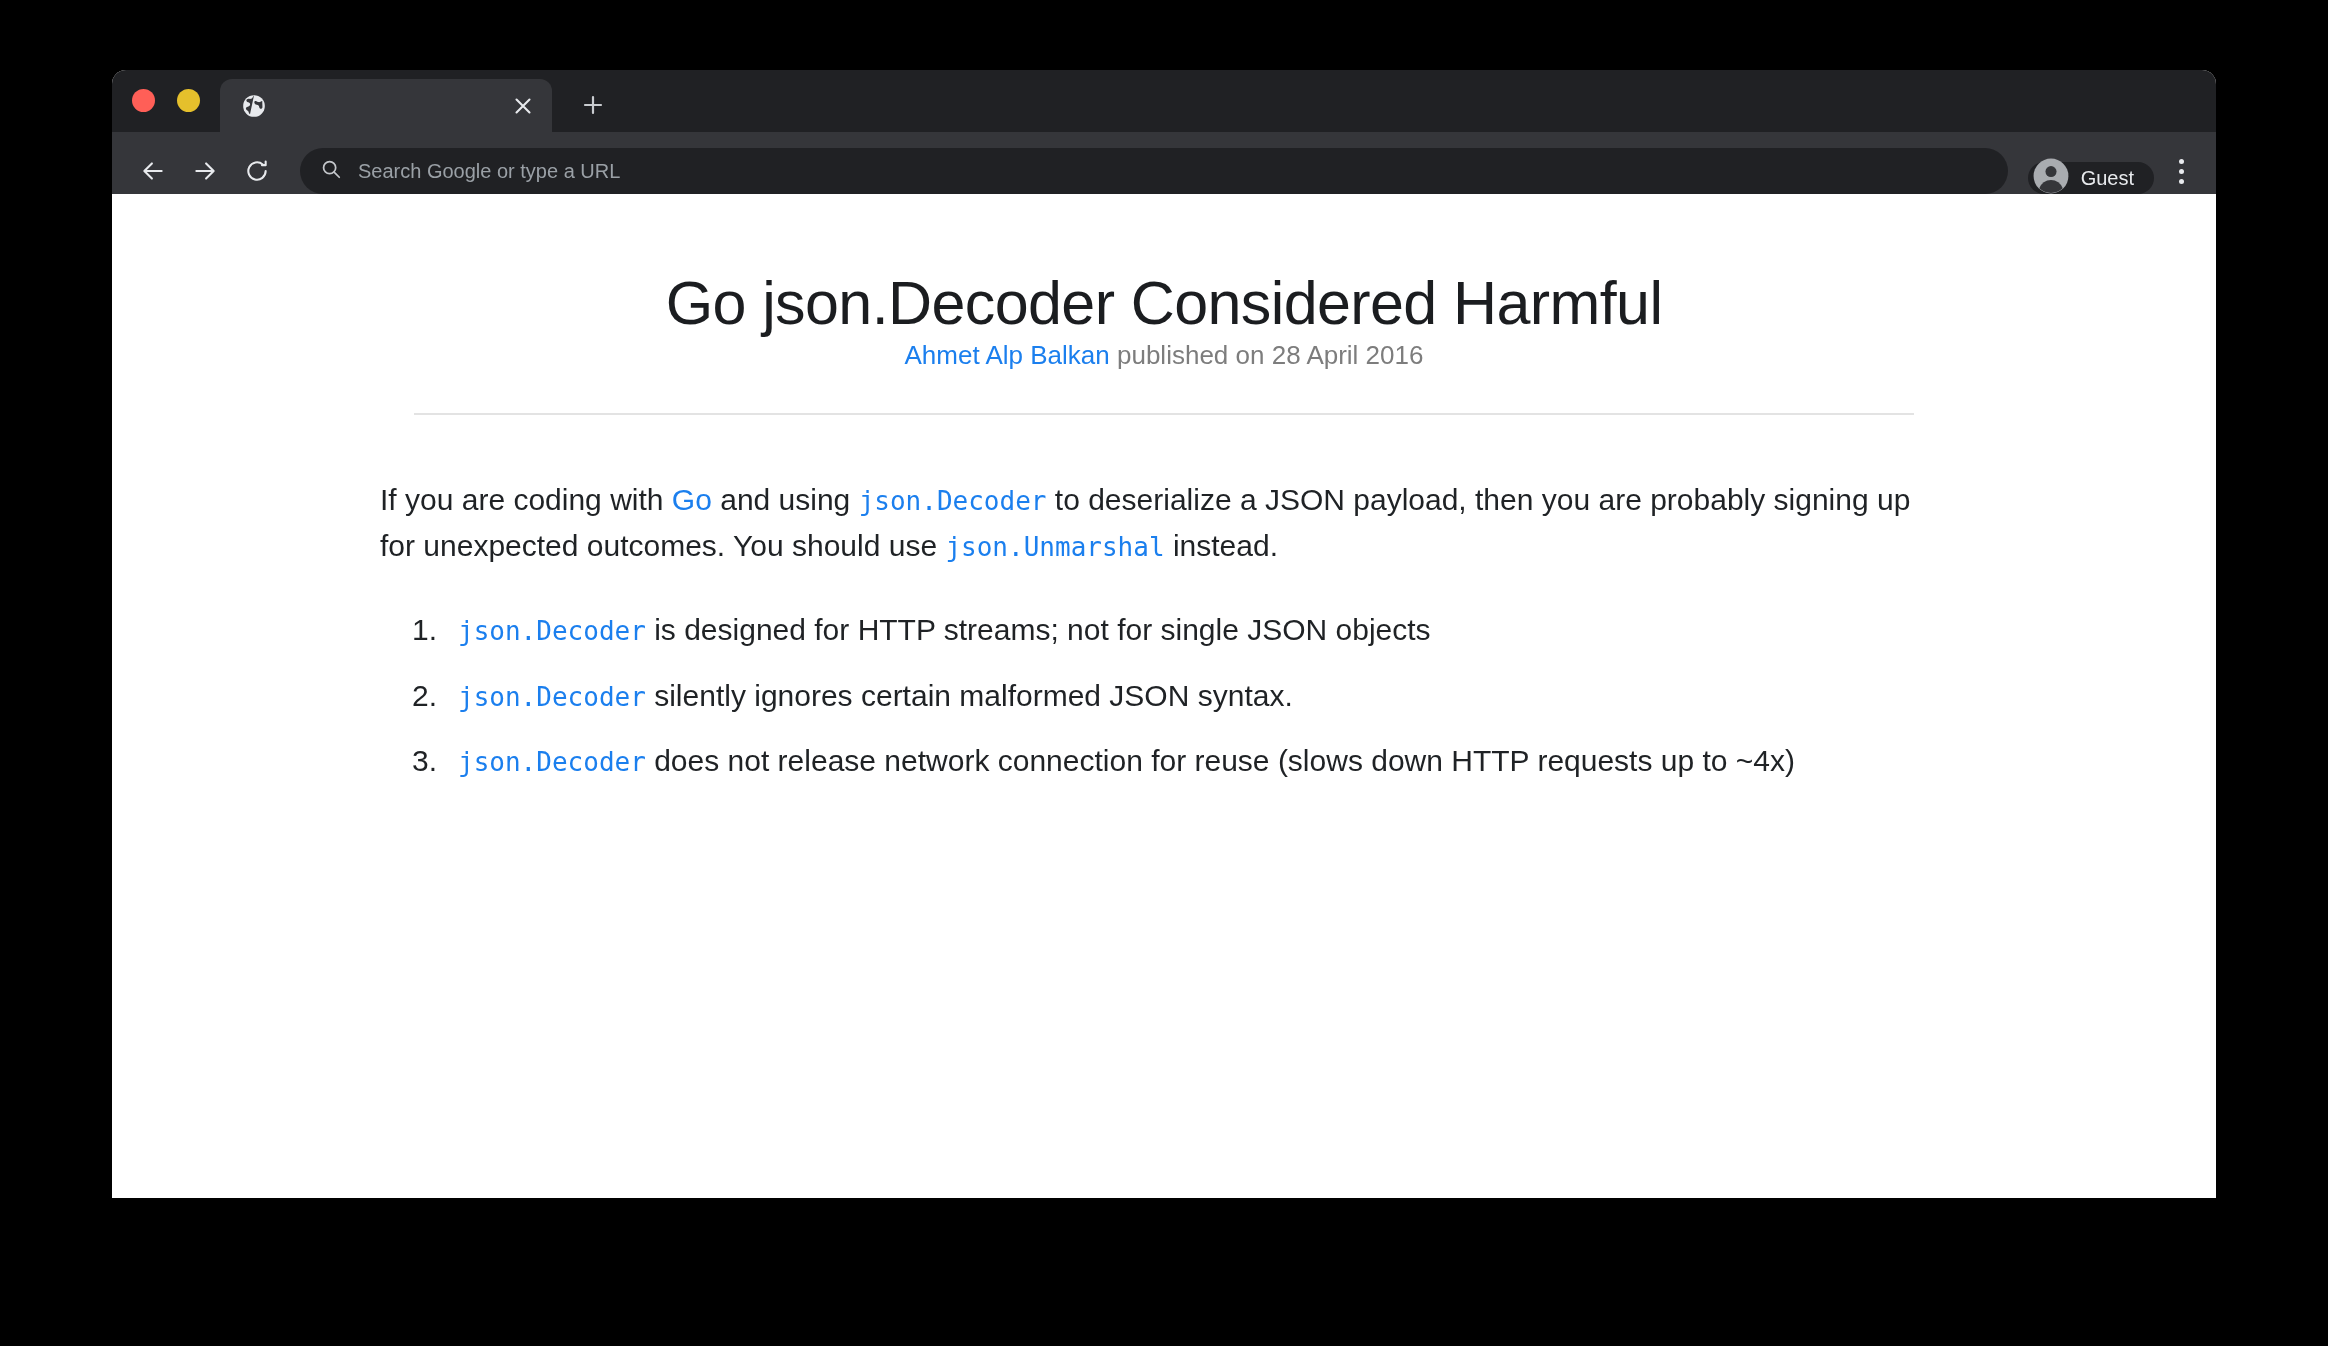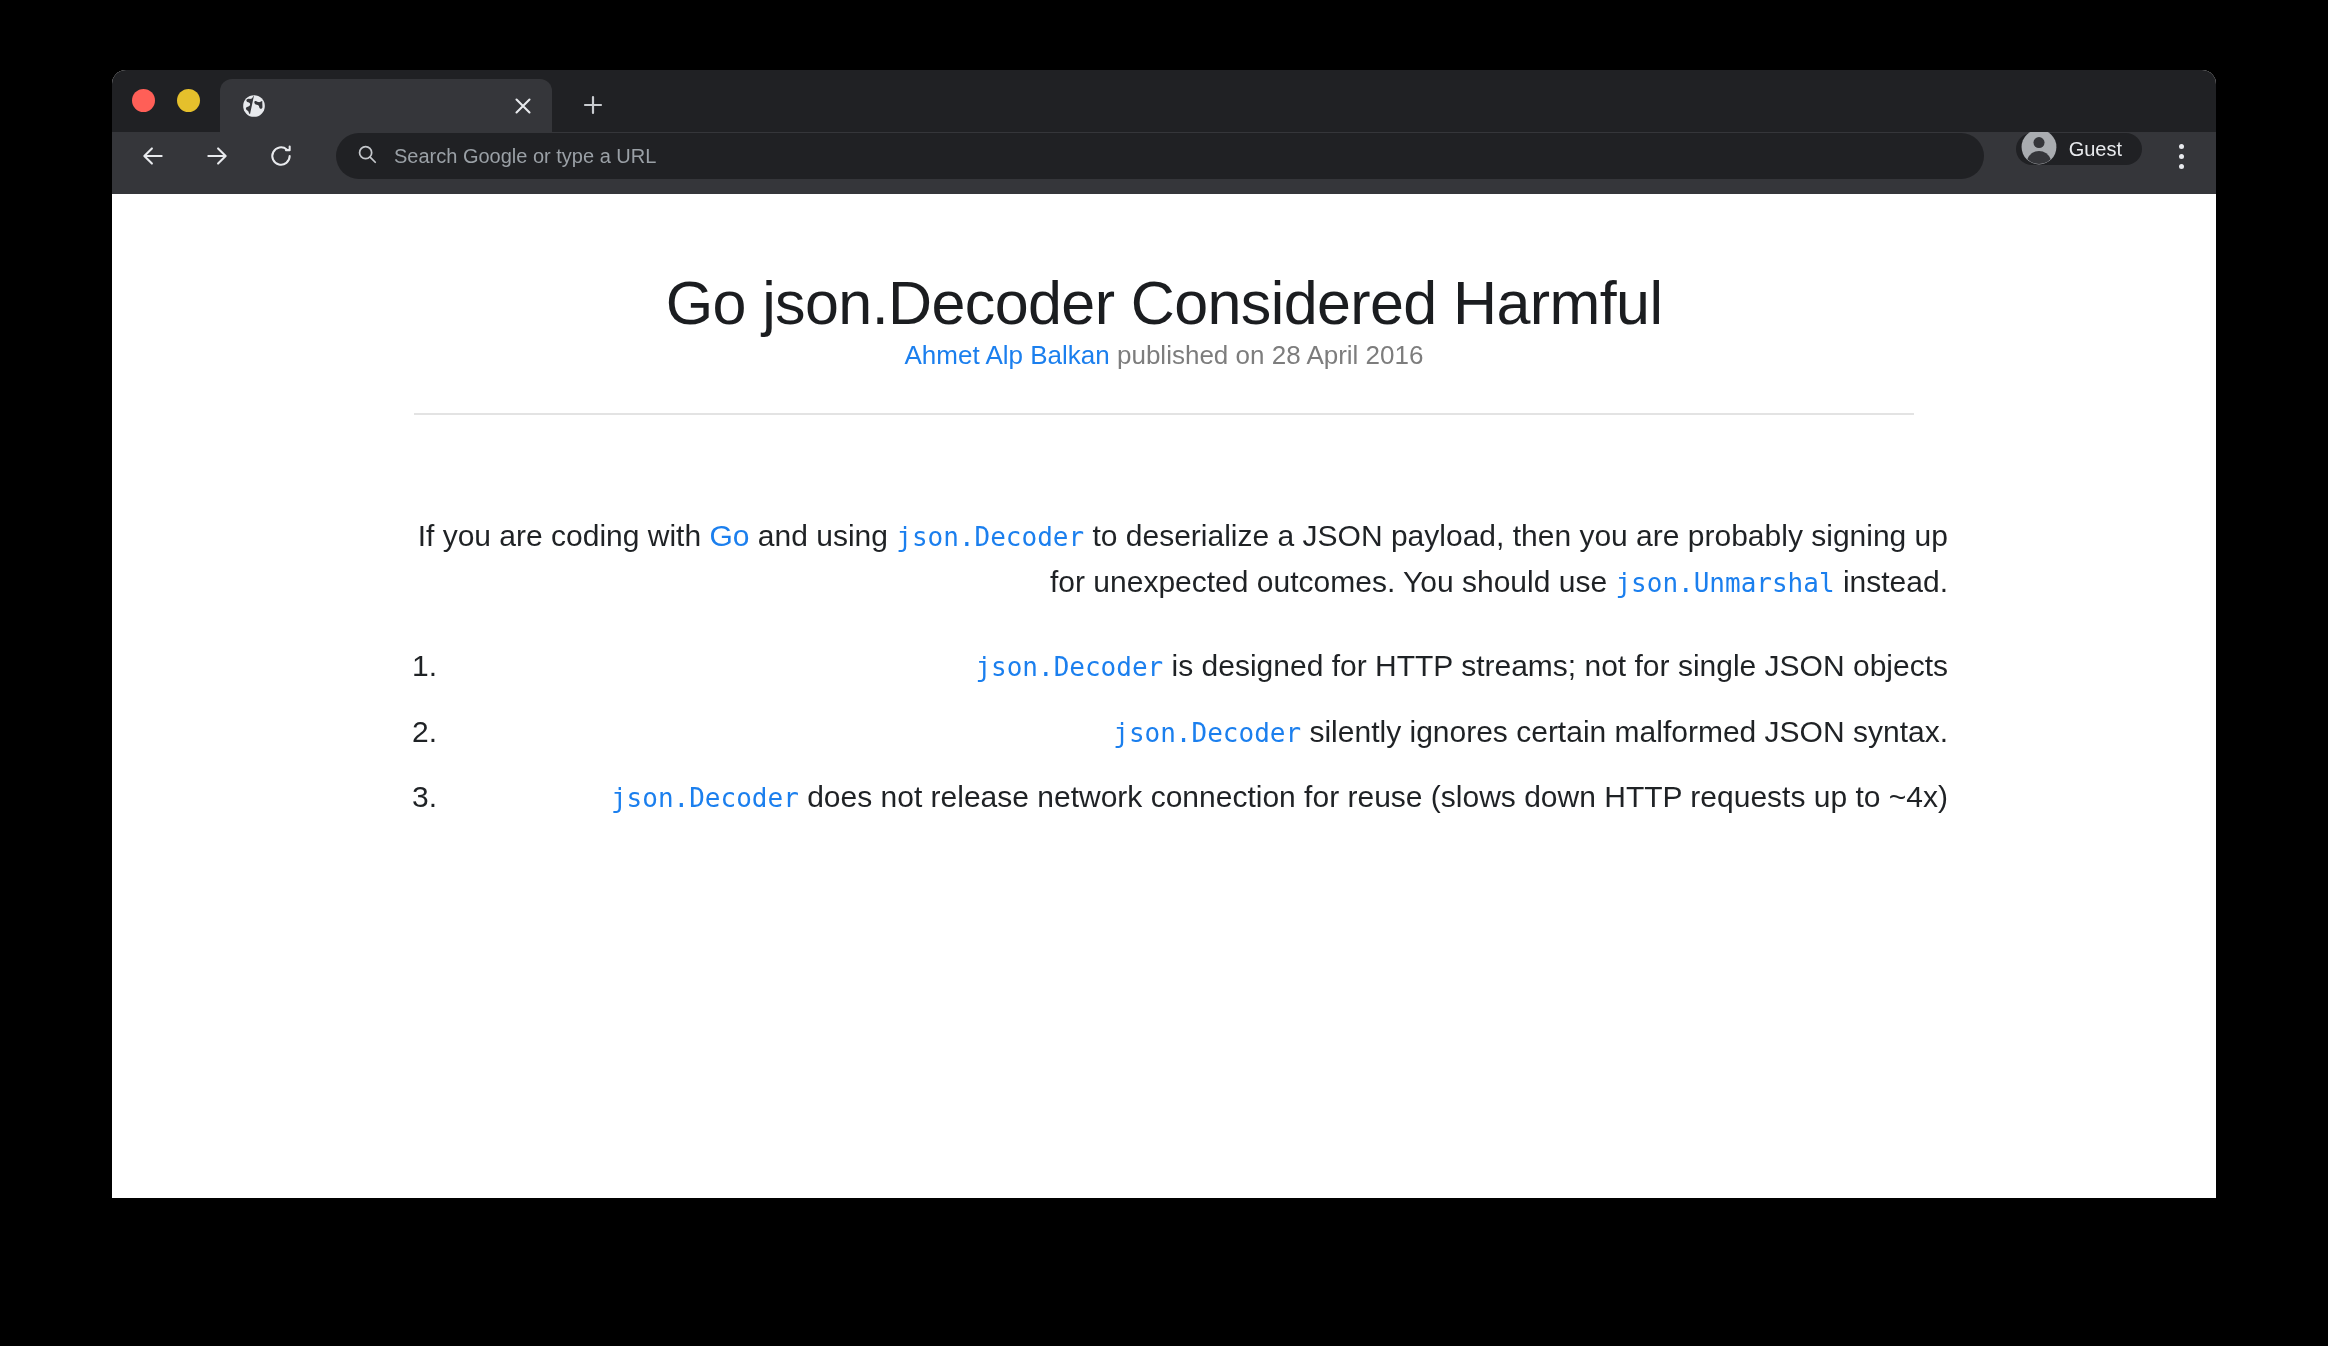--- a/index.html
+++ b/index.html
@@ -87,23 +87,23 @@
     display: flex; align-items: center; justify-content: center;
     border-radius: 50%;
   }
 
   
   #toolbar {
     height: 62px;
     background: #35363a;
     flex: 0 0 auto;
     display: flex;
-    align-items: flex-start;
+    align-items: flex-end;
     padding: 1px 14px 0 18px;
-    gap: 18px;
+    gap: 6px;
   }
   .nav-button {
     width: 46px; height: 46px;
     flex: 0 0 auto;
     border-radius: 50%;
     display: flex; align-items: center; justify-content: center;
   }
 
   #omnibox {
     flex: 1 1 auto;
@@ -199,21 +199,21 @@
     color: #7d7d7d;
   }
   #byline-author { color: #1b7fee; }
 
   #article-divider {
     height: 2px;
     background: #e3e3e3;
     margin: 42px 38px 0 38px;
   }
 
-  #article-body { margin-top: 98px; padding: 0 4px; text-align: right; }
+  #article-body { margin-top: 62px; padding: 0 4px; }
 
   .paragraph {
     font-size: 30px;
     line-height: 1.52;
     color: #1f2225;
   }
 
   code, .code {
     font-family: "DejaVu Sans Mono", "Liberation Mono", monospace;
     font-size: 26px;

